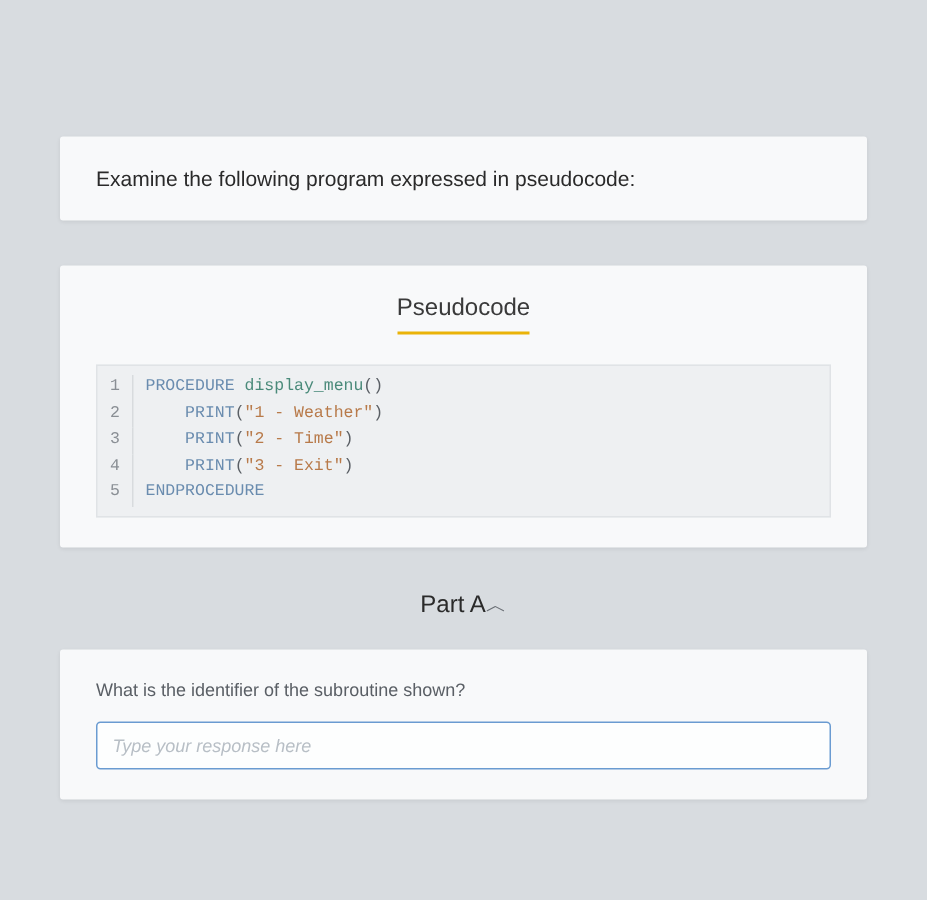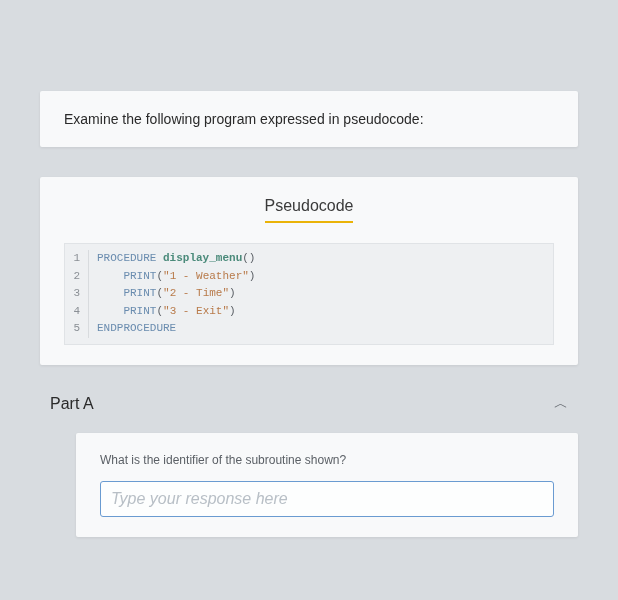--- a/index.html
+++ b/index.html
@@ -61,52 +61,51 @@
       padding-right: 8px;
       border-right: 1px solid #d8dbde;
       flex-shrink: 0;
     }
     .line-content {
       padding-left: 8px;
       color: #5a5f65;
       white-space: pre;
     }
     .kw { color: #6a8caf; }
-    .fn { color: #4a8a7a; font-weight: bold; }
+    .fn { color: #4a8a7a; }
     .str { color: #b87a4a; }
     .part-header {
       display: flex;
-      justify-content: space-between;
+      justify-content: center;
       align-items: center;
       padding: 0 10px 20px 10px;
     }
     .part-title {
       font-size: 16px;
       font-weight: 500;
       color: #2a2a2a;
     }
     .chevron { color: #6a6f75; font-size: 14px; }
     .question-card {
       background: #f8f9fa;
       border-radius: 2px;
       box-shadow: 0 1px 3px rgba(0,0,0,0.08);
       padding: 20px 24px;
-      margin-left: 36px;
     }
     .question-text {
       font-size: 12px;
       color: #5a5f65;
       margin-bottom: 14px;
     }
     .answer-input {
       width: 100%;
       border: 1px solid #6a9bd1;
       border-radius: 3px;
       padding: 8px 10px;
-      font-size: 16px;
+      font-size: 12px;
       background: #fdfefe;
       outline: none;
     }
     .answer-input::placeholder { color: #b8bfc6; font-style: italic; }
   </style>
 </head>
 <body>
 
 <div class="page">
 

